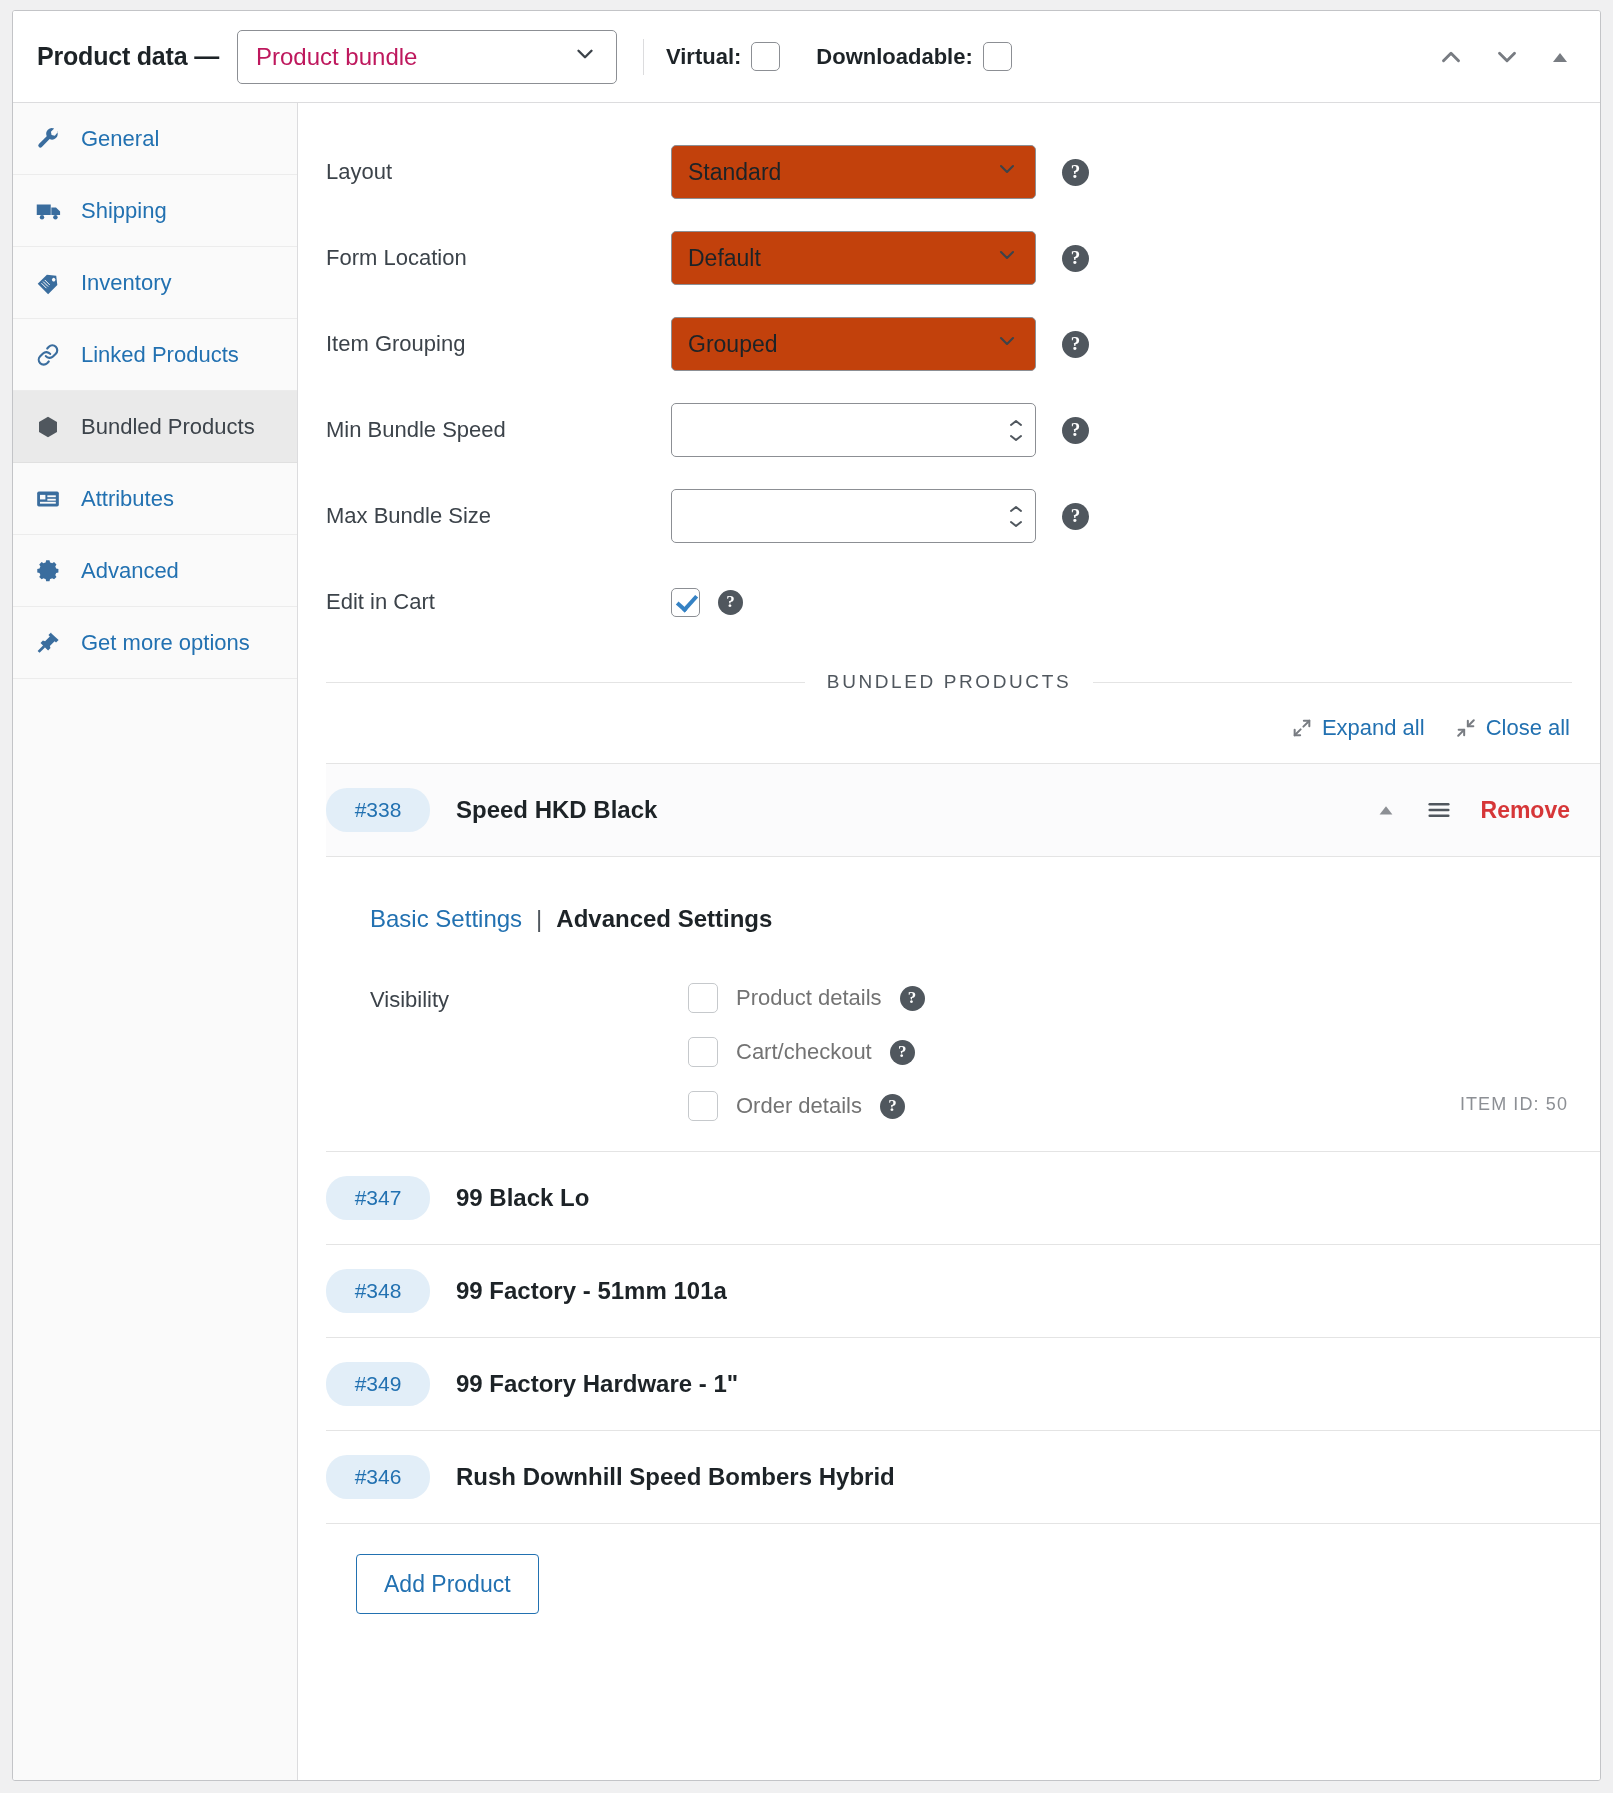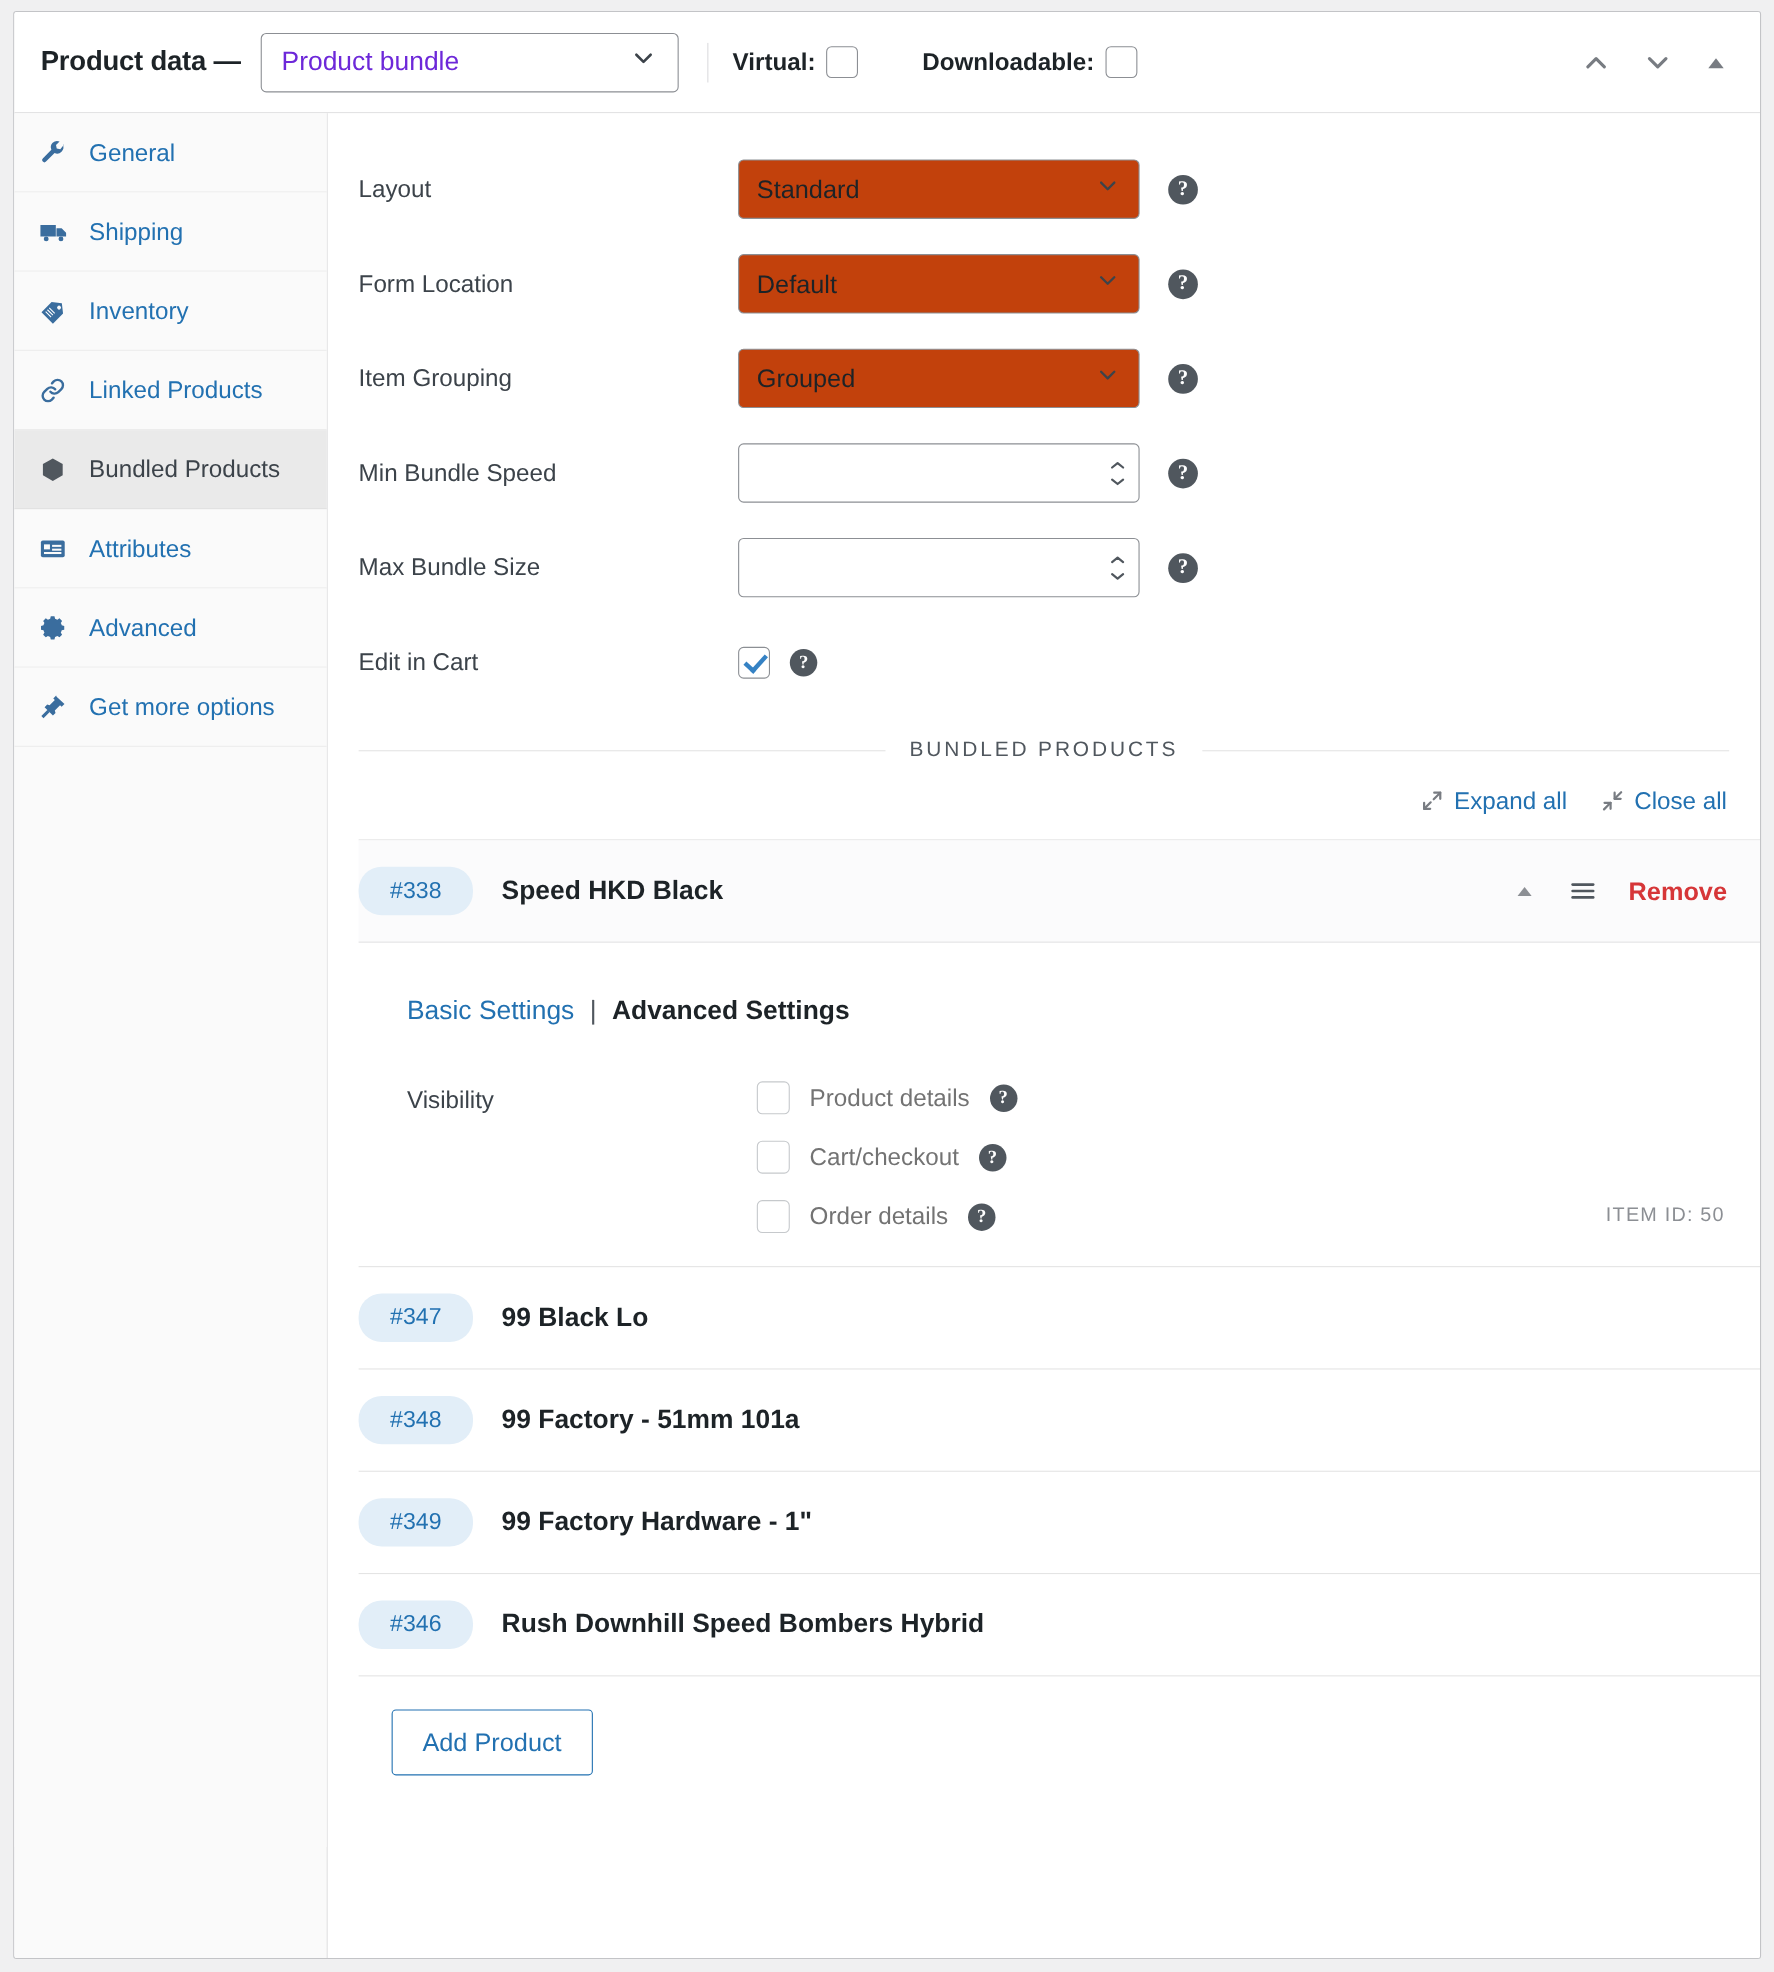--- a/index.html
+++ b/index.html
@@ -55,41 +55,41 @@
     width: 380px;
     height: 54px;
     border: 1px solid #8c8f94;
     border-radius: 5px;
     background: #fff;
     display: flex;
     align-items: center;
     padding: 0 18px;
     box-sizing: border-box;
     font-size: 24px;
-    color: #6d28d9;
+    color: #be185d;
     font-weight: normal;
   }
   .type-select .chev {
     margin-left: auto;
   }
   .hdr-divider {
     width: 1px;
     height: 36px;
     background: #dcdcde;
     margin: 0 22px 0 26px;
   }
   .hdr-check-group {
     display: flex;
     align-items: center;
     font-size: 22px;
     font-weight: bold;
     color: #1d2327;
     white-space: nowrap;
   }
-  .hdr-check-group + .hdr-check-group { margin-left: 58px; }
+  .hdr-check-group + .hdr-check-group { margin-left: 36px; }
   .cb {
     width: 29px;
     height: 29px;
     border: 1px solid #8c8f94;
     border-radius: 5px;
     background: #fff;
     box-sizing: border-box;
     display: inline-block;
     margin-left: 10px;
     position: relative;

